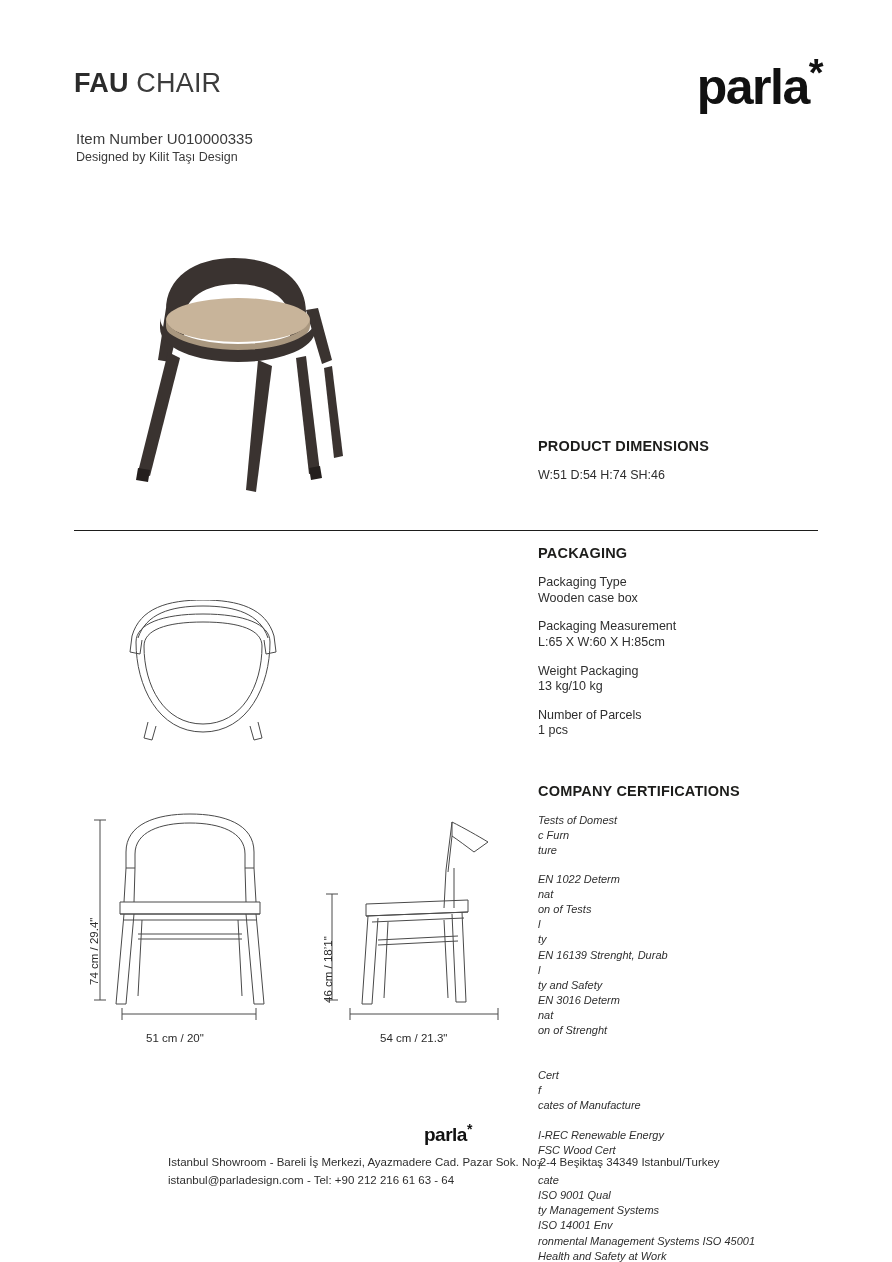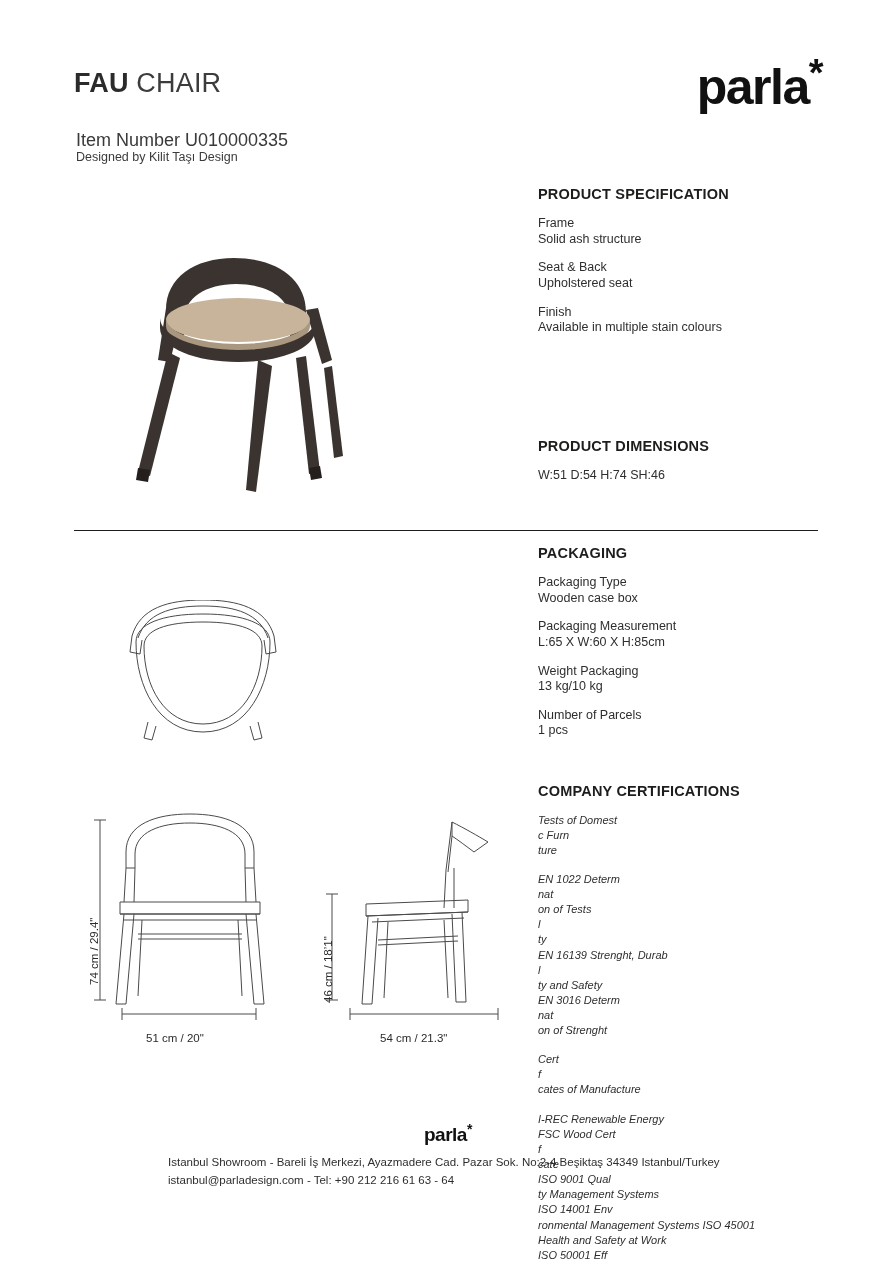--- a/index.html
+++ b/index.html
@@ -30,21 +30,21 @@
     color: #2b2b2b;
     white-space: nowrap;
   }
   .title .bold { font-weight: bold; }
   .title .light { font-weight: normal; color: #3c3c3c; text-align: center; }
 
   .item-number {
     position: absolute;
     left: 76px;
     top: 130px;
-    font-size: 18px;
+    font-size: 15px;
     color: #3a3a3a;
   }
   .designer {
     position: absolute;
     left: 76px;
     top: 150px;
     font-size: 12.5px;
     color: #3a3a3a;
     text-align: center;
   }
@@ -182,35 +182,20 @@
     <path d="M50 118 C50 136, 86 150, 128 150 C172 150, 206 136, 206 118
              L206 128 C206 148, 172 162, 128 162 C86 162, 50 148, 50 128 Z" fill="#3a3330"></path>
 
     <path d="M58 152 L28 272 L40 276 L70 158 Z" fill="#3a3330"></path>
     <path d="M196 156 L210 272 L199 274 L186 158 Z" fill="#3a3330"></path>
 
     <path d="M28 268 L26 280 L38 282 L40 270 Z" fill="#241f1d"></path>
     <path d="M199 268 L201 280 L212 278 L210 266 Z" fill="#241f1d"></path>
   </svg>
 
-  <div class="rblock" style="top:186px;">
-    <div class="rhead">PRODUCT SPECIFICATION</div>
-    <div class="rpair">
-      <div class="rlabel">Frame</div>
-      <div class="rvalue">Solid ash structure</div>
-    </div>
-    <div class="rpair">
-      <div class="rlabel">Seat &amp; Back</div>
-      <div class="rvalue">Upholstered seat</div>
-    </div>
-    <div class="rpair">
-      <div class="rlabel">Finish</div>
-      <div class="rvalue">Available in multiple stain colours</div>
-    </div>
-  </div>
 
   <div class="rblock" style="top:438px;">
     <div class="rhead">PRODUCT DIMENSIONS</div>
     <div class="rvalue">W:51 D:54 H:74 SH:46</div>
   </div>
 
   <div class="divider"></div>
 
   <div class="rblock" style="top:545px;">
     <div class="rhead">PACKAGING</div>
@@ -234,21 +219,21 @@
 
   <div class="rblock" style="top:783px;">
     <div class="rhead">COMPANY CERTIFICATIONS</div>
 
     <div style="margin-bottom:14px;">
       <div class="rline">Tests of Domest</div>
       <div class="rline">c Furn</div>
       <div class="rline">ture</div>
     </div>
 
-    <div style="margin-bottom:14px;">
+    <div style="margin-bottom:30px;">
       <div class="rline">EN 1022 Determ</div>
       <div class="rline">nat</div>
       <div class="rline">on of Tests</div>
       <div class="rline">l</div>
       <div class="rline">ty</div>
       <div class="rline">EN 16139 Strenght, Durab</div>
       <div class="rline">l</div>
       <div class="rline">ty and Safety</div>
       <div class="rline">EN 3016 Determ</div>
       <div class="rline">nat</div>

